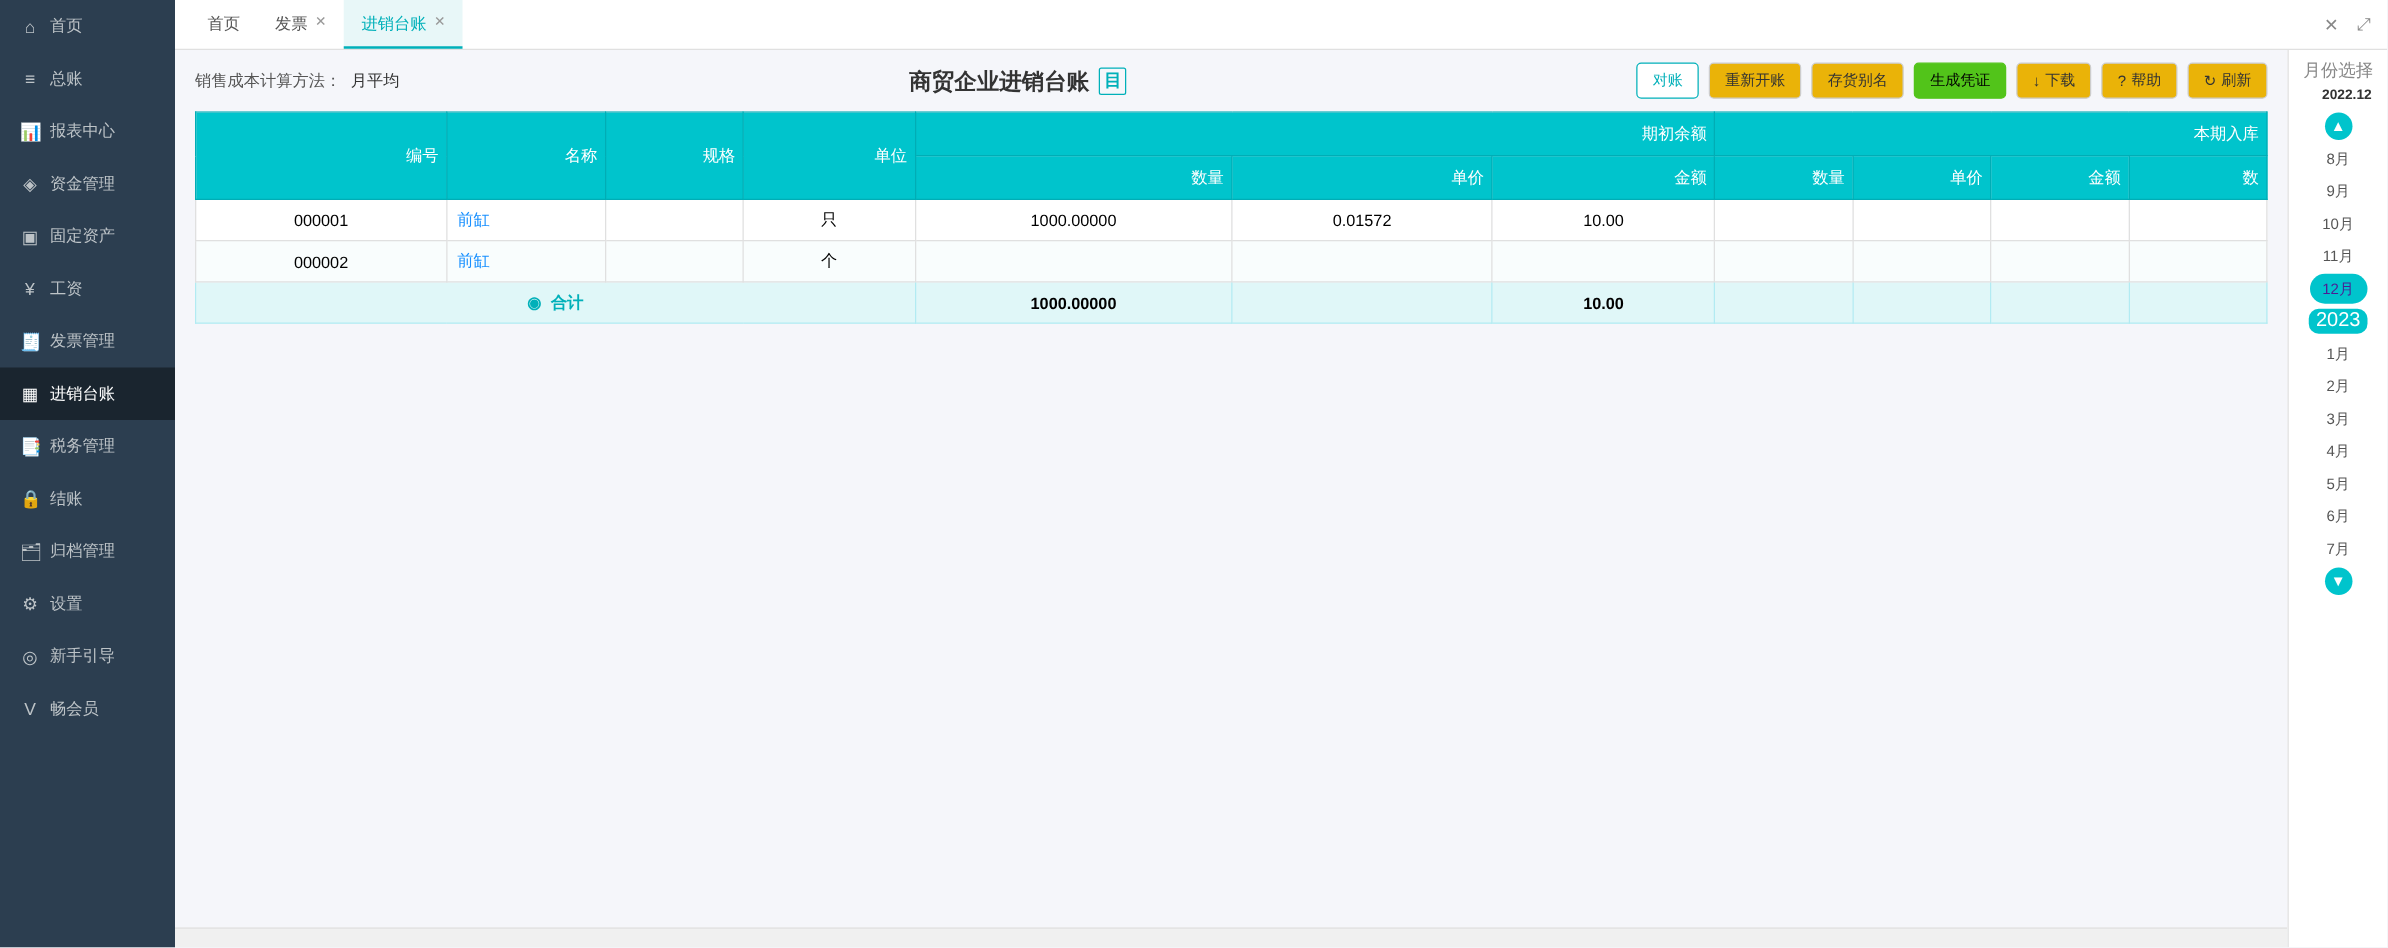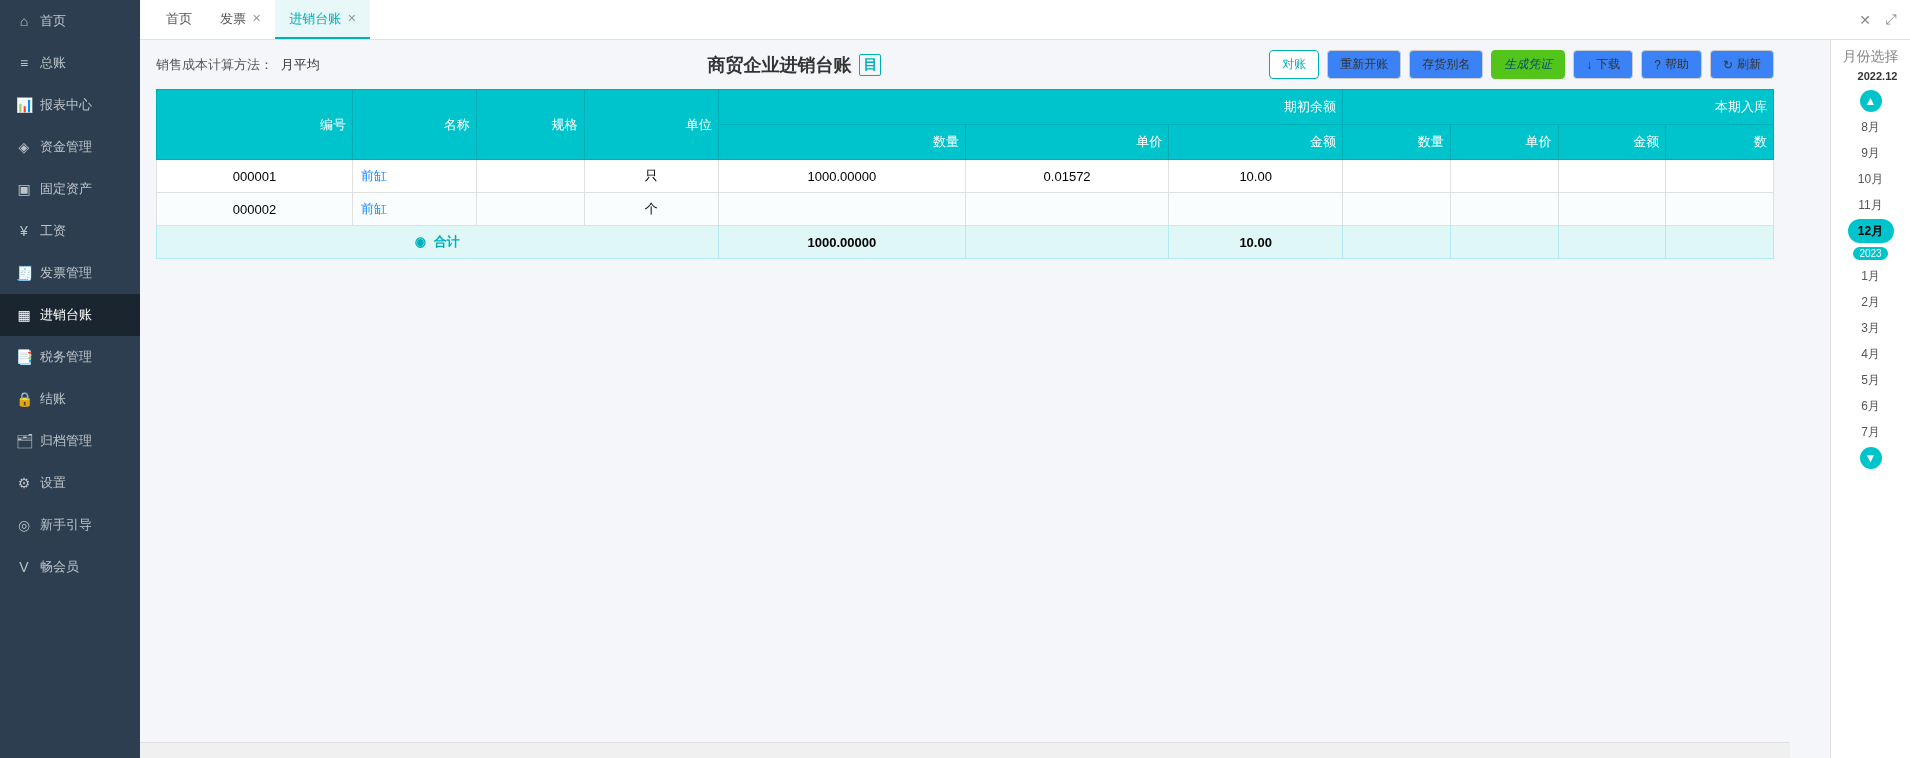--- a/index.html
+++ b/index.html
@@ -95,21 +95,20 @@
       cursor: pointer;
       font-size: 14px;
       color: #888;
     }
 
     
     .page-content {
       flex: 1;
       display: flex;
       overflow: hidden;
-      gap: 40px;
     }
 
     
     .center-panel {
       flex: 1;
       display: flex;
       flex-direction: column;
       overflow: hidden;
       padding: 0;
     }
@@ -146,28 +145,27 @@
       display: flex;
       align-items: flex-start;
       gap: 8px;
     }
     .btn {
       padding: 5px 12px;
       border-radius: 4px;
       border: 1px solid #ccc;
       cursor: pointer;
       font-size: 12px;
-      background: #3b82f6;
+      background: #eab308;
       color: #333;
     }
     .btn-green {
       background: #52c41a;
-      color: #0c4a6e;
+      color: #000000;
       border-color: #52c41a;
-      font-style: italic;
     }
     .btn-outline-teal {
       background: #fff;
       color: #00b0b9;
       border-color: #00b0b9;
     }
     .btn-icon {
       display: flex;
       align-items: center;
       gap: 4px;
@@ -263,29 +261,29 @@
       align-items: center;
       justify-content: center;
       font-size: 12px;
       color: #555;
       cursor: pointer;
       border-radius: 12px;
       margin: 1px 0;
     }
     .month-item.active {
       background: #00c4cc;
-      color: #000000;
-      font-weight: bold;
+      color: #4c1d95;
+      font-weight: normal;
     }
     .year-badge {
       background: #00c4cc;
       color: #fff;
       border-radius: 8px;
       padding: 1px 6px;
-      font-size: 10px;
+      font-size: 16px;
       margin: 3px 0;
     }
 
     
     .bottom-bar {
       height: 16px;
       background: #f0f0f0;
       border-top: 1px solid #e0e0e0;
       flex-shrink: 0;
     }

